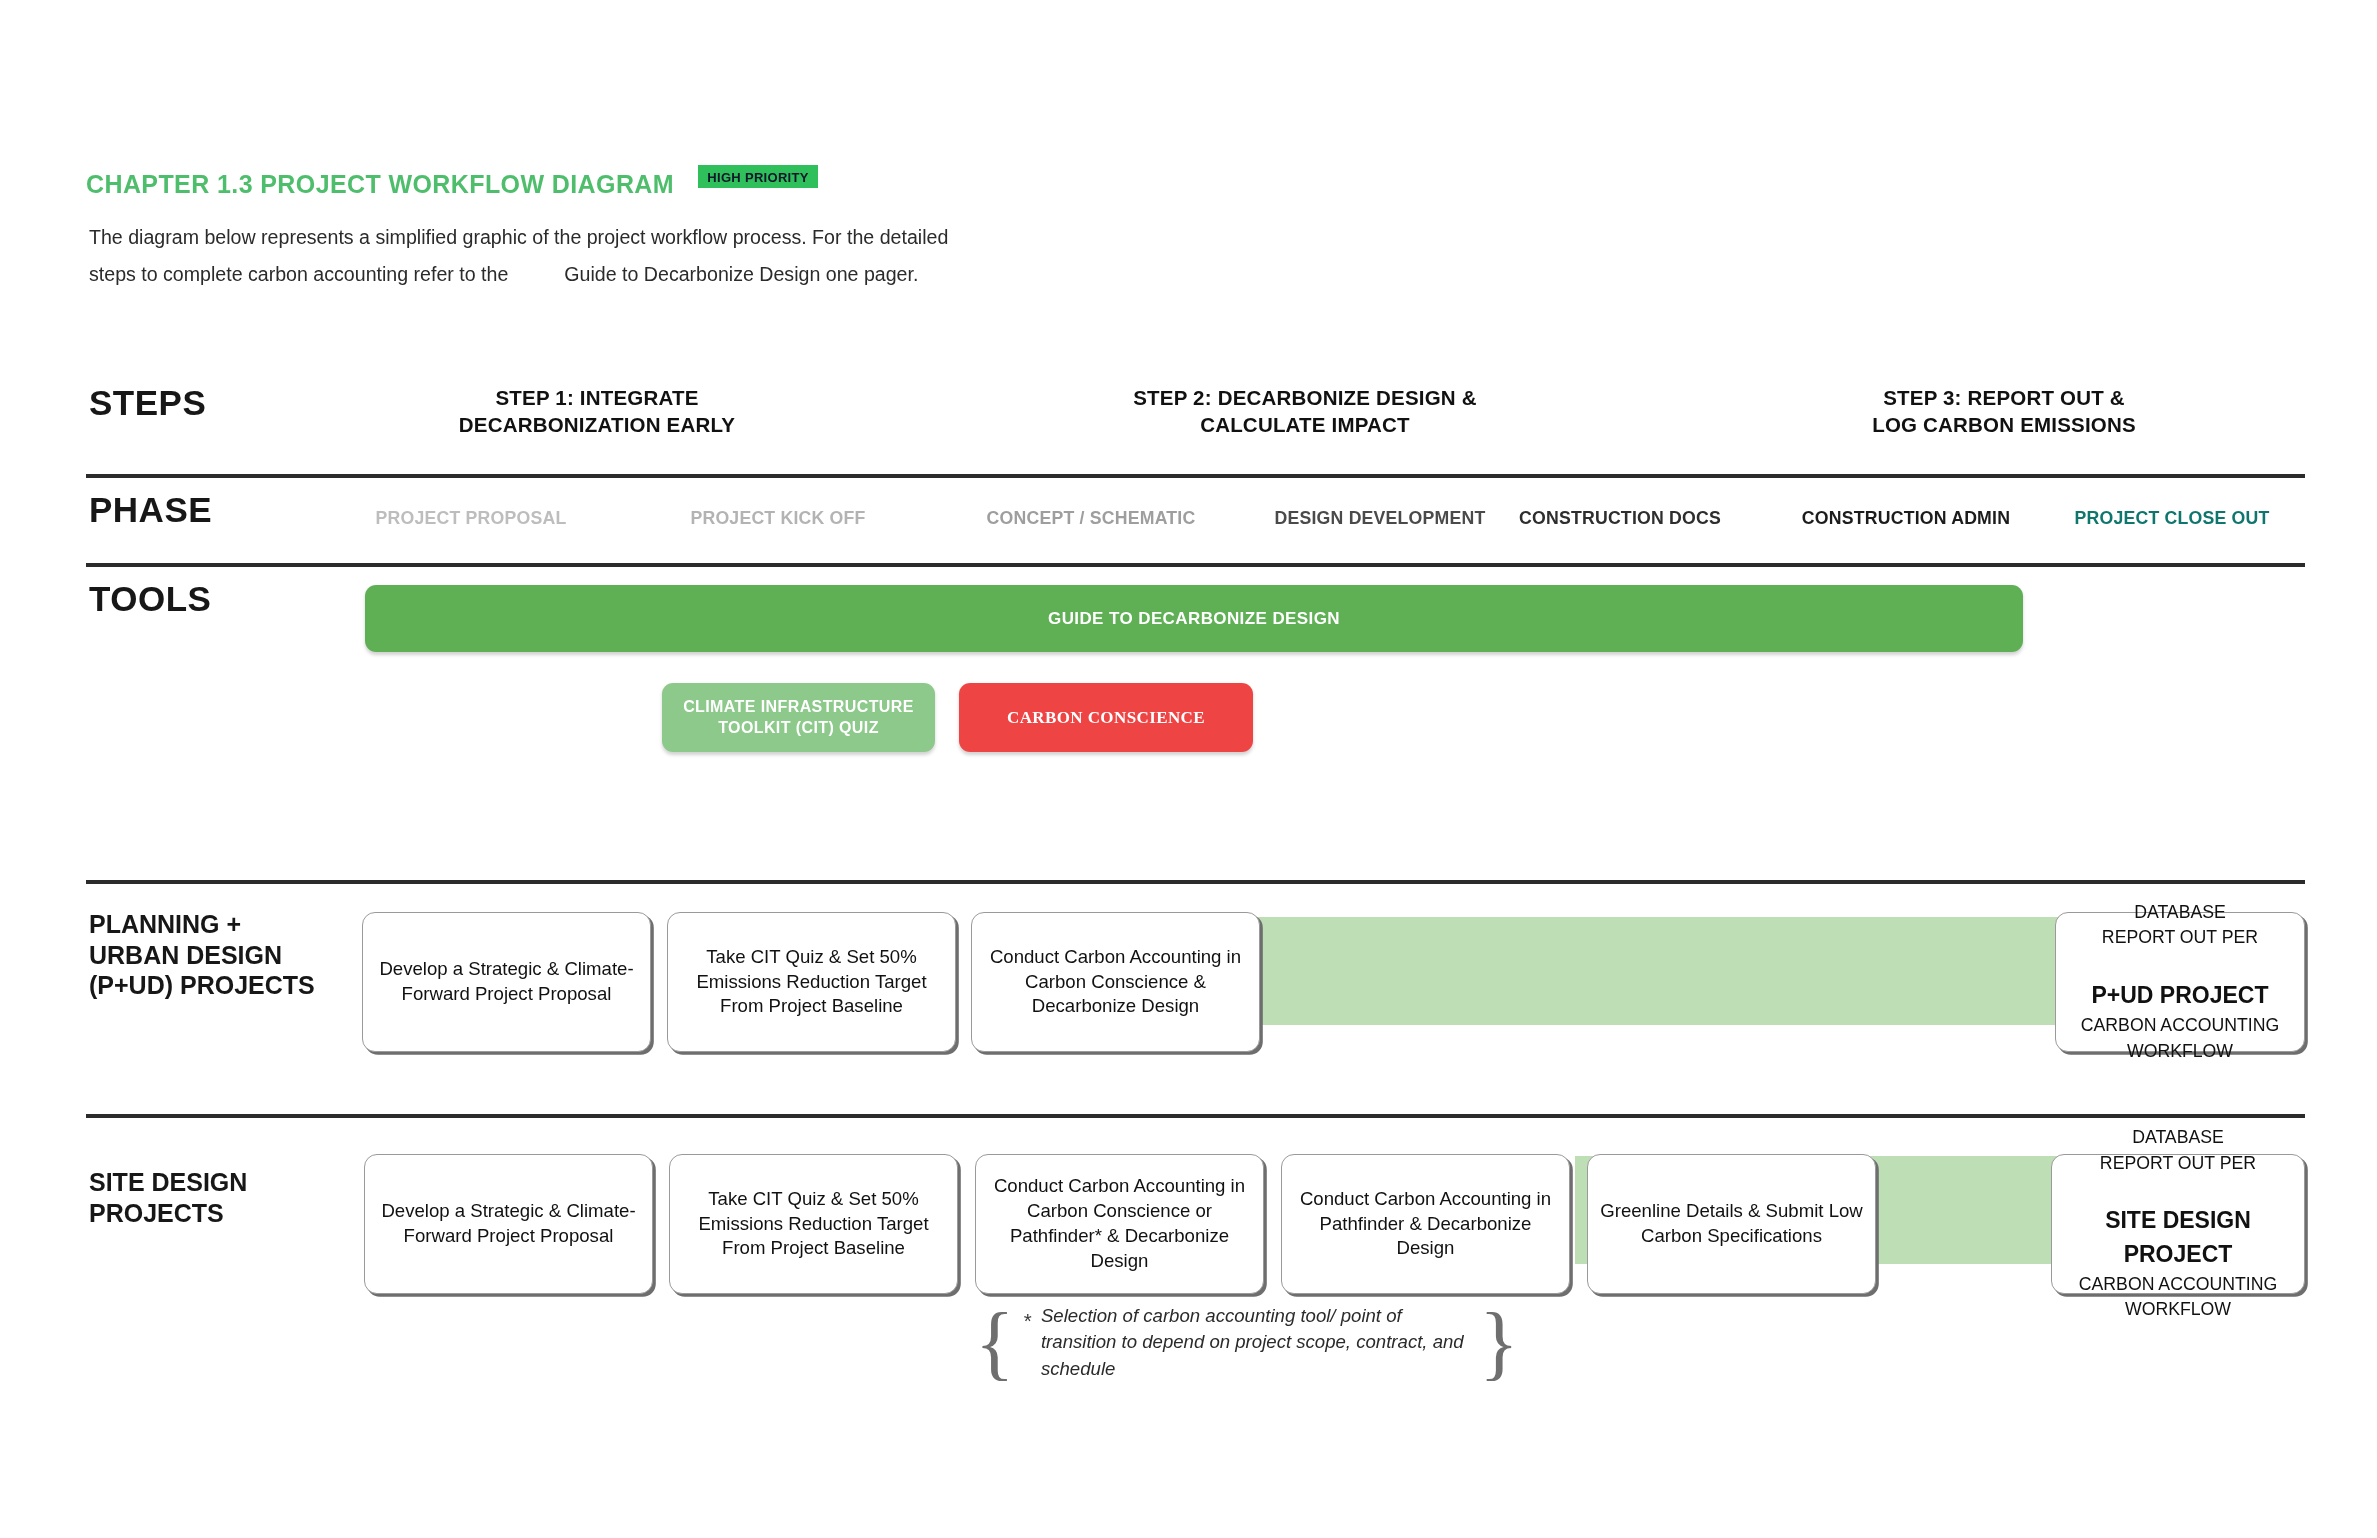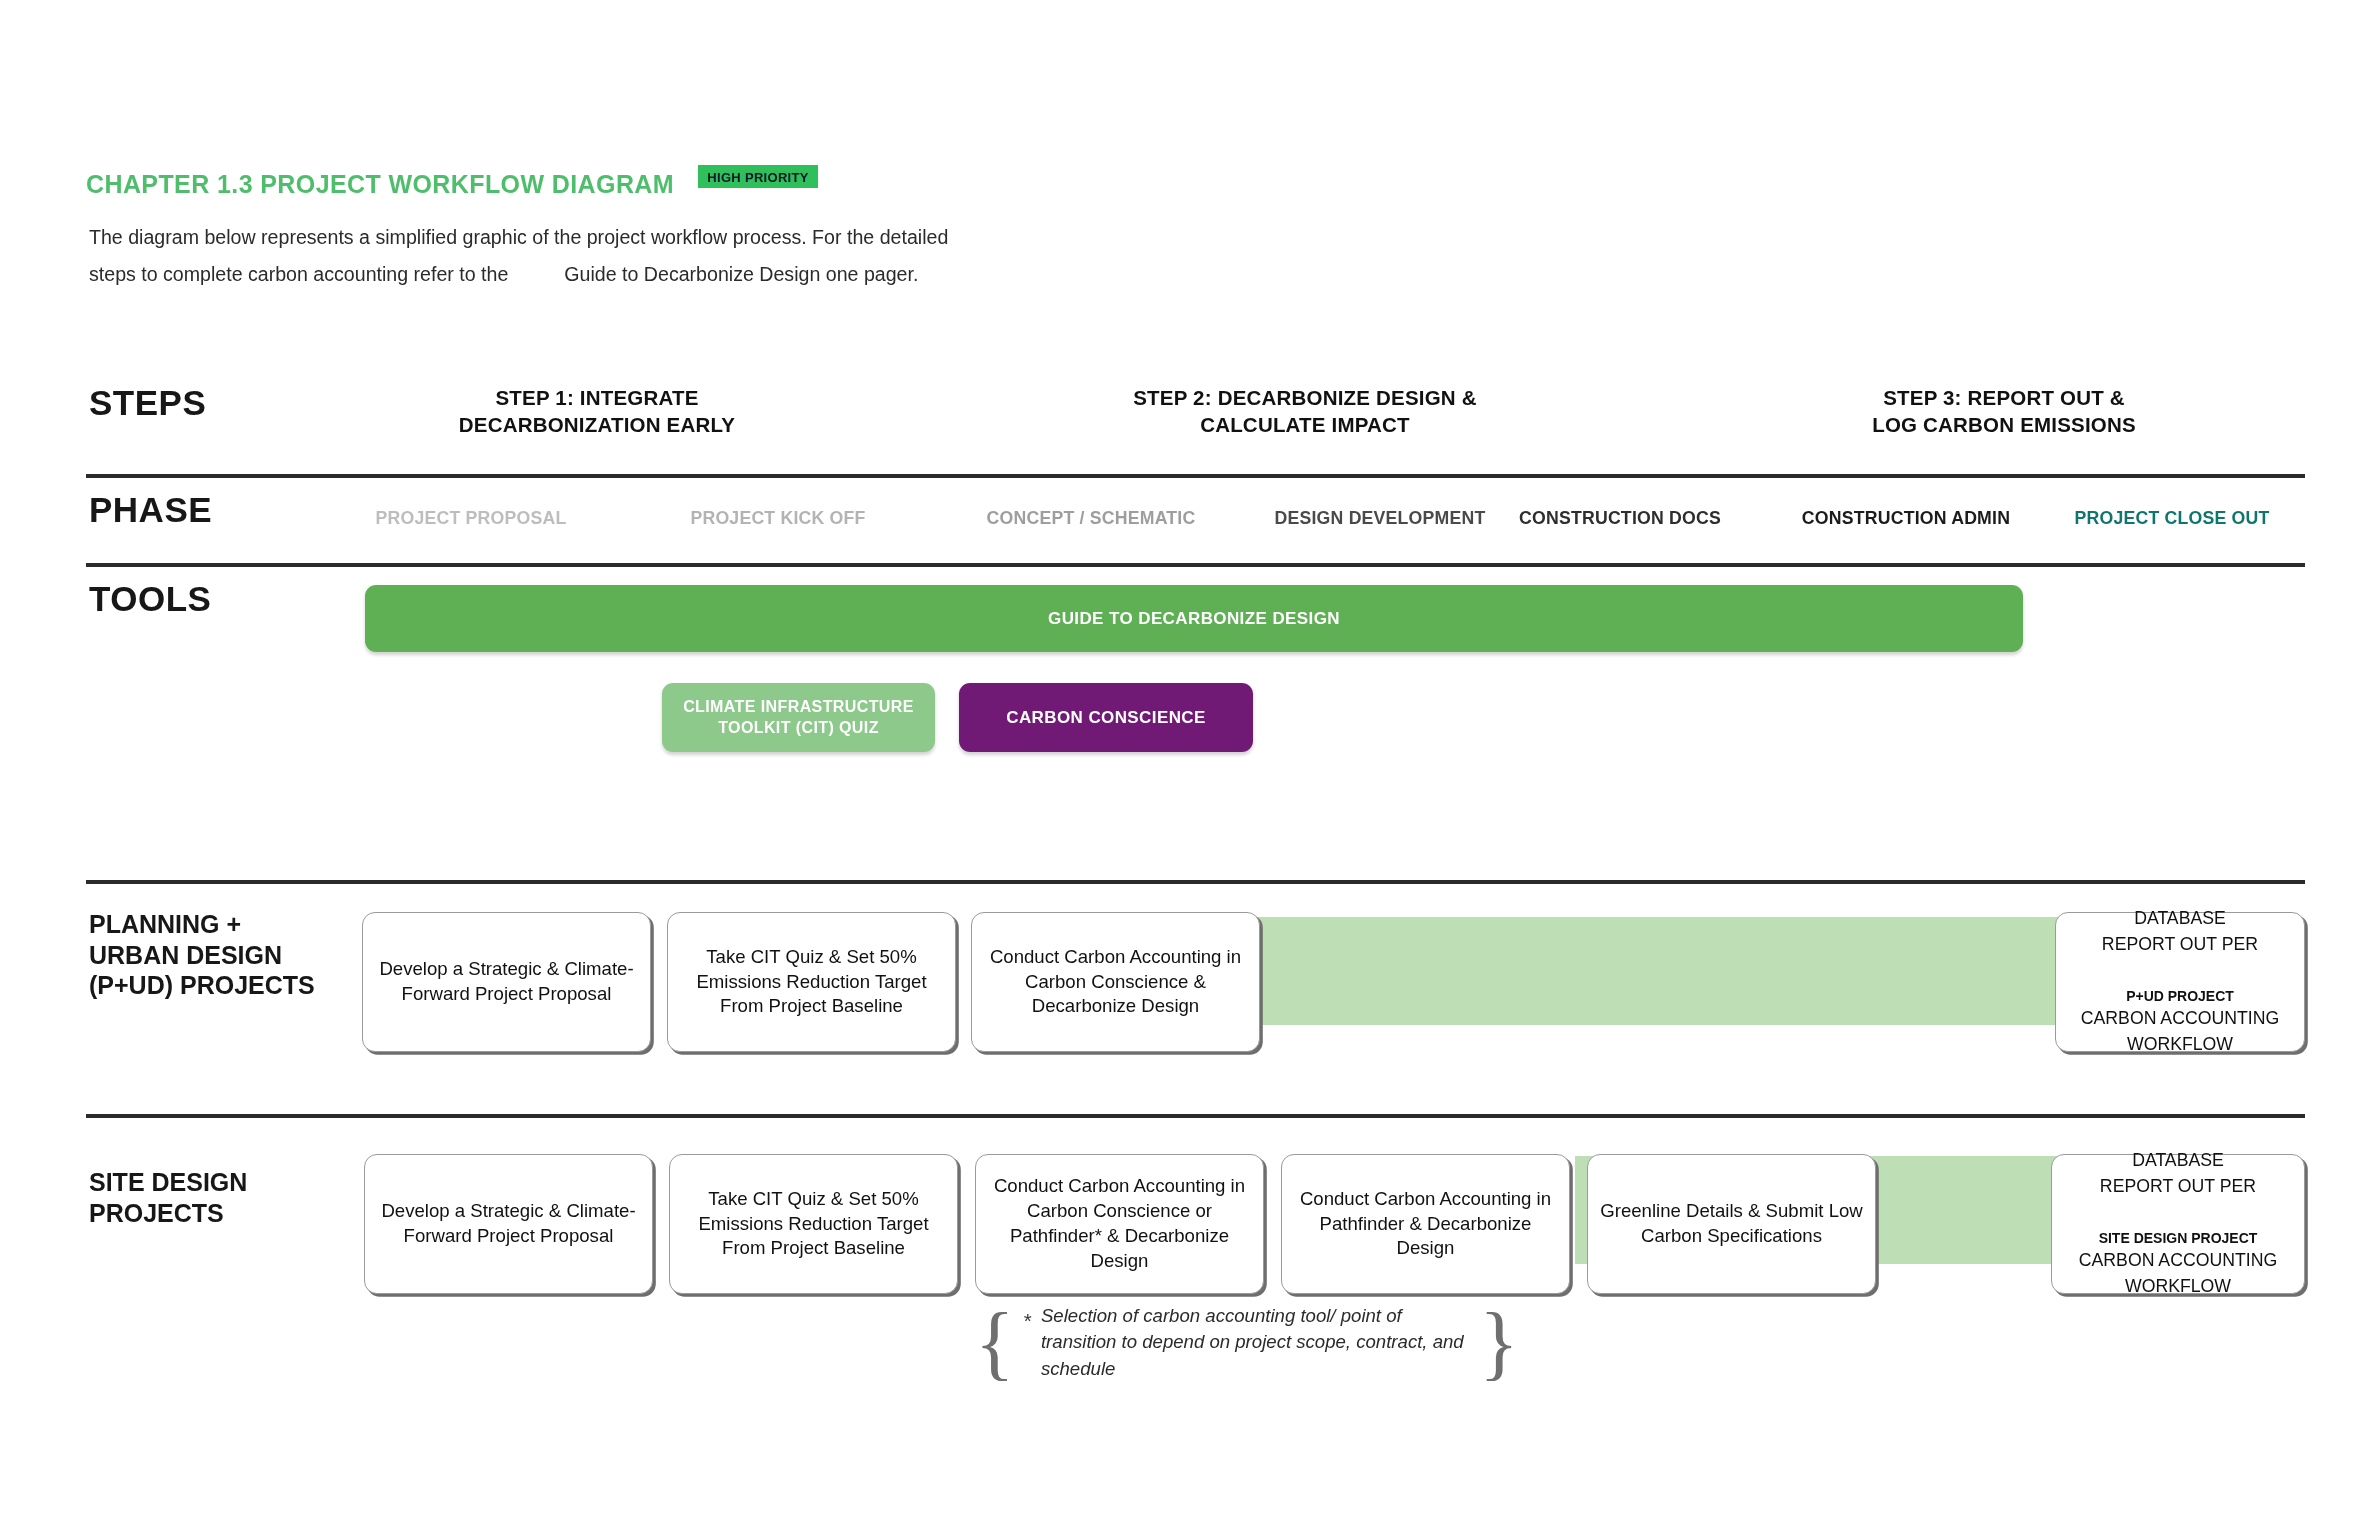--- a/index.html
+++ b/index.html
@@ -106,21 +106,21 @@
     font-weight: bold;
     font-size: 17px;
     letter-spacing: 0.4px;
     line-height: 1.28;
     box-shadow: 0 2.8px 3.7px rgba(0,0,0,0.18);
     padding: 0 9.3px;
     box-sizing: border-box;
   }
   .tool-green-main { background: #5FAF55; }
   .tool-green-light { background: #8CC98A; }
-  .tool-amber { background: #701a75; }
+  .tool-amber { background: #ef4444; font-family: Liberation Serif, serif; }
 
   
   .proc-box {
     position: absolute;
     background: #ffffff;
     border: 1.9px solid #9a9a9a;
     border-radius: 13px;
     box-shadow: 2.8px 2.8px 0 0 #6e6e6e;
     display: flex;
     align-items: center;
@@ -141,21 +141,21 @@
     display: flex;
     flex-direction: column;
     align-items: center;
     justify-content: center;
     text-align: center;
     font-size: 17.7px;
     line-height: 1.46;
     color: #111111;
     box-sizing: border-box;
   }
-  .db-box .strong { font-weight: bold; font-size: 14px; margin-top: 28px; }
+  .db-box .strong { font-weight: bold; font-size: 23px; margin-top: 28px; }
 
   .arrow-wrap { position: absolute; }
   .arrow-tail {
     position: absolute;
     left: 0; top: 0;
     height: 100%;
     background: #BEDEB5;
   }
   .arrow-head {
     position: absolute;

